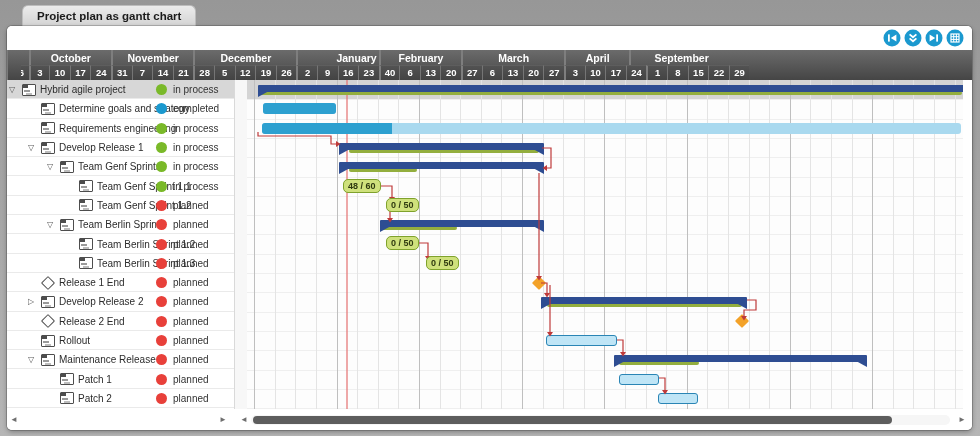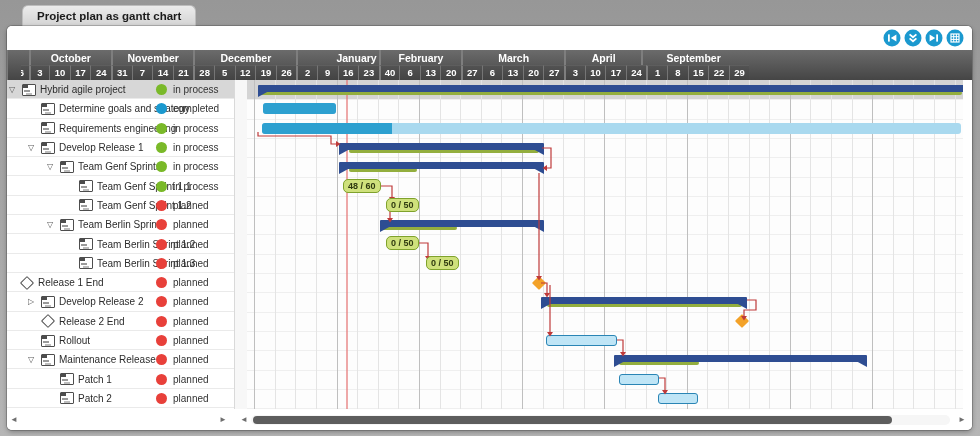--- a/index.html
+++ b/index.html
@@ -135,21 +135,21 @@
     <div class="hdr-chart">
       <div class="hdr-inner">
         <div class="months" id="months">
             <div class="month-group" style="width: 20.6px;"><span></span></div>
             <div class="month-group" style="width: 82.4px;"><span>October</span></div>
             <div class="month-group" style="width: 82.4px;"><span>November</span></div>
             <div class="month-group" style="width: 103px;"><span>December</span></div>
             <div class="month-group" style="width: 82.4px; padding-left: 36px;"><span>January</span></div>
             <div class="month-group" style="width: 82.4px;"><span>February</span></div>
             <div class="month-group" style="width: 103px;"><span>March</span></div>
-            <div class="month-group" style="width: 77px;"><span>April</span></div>
+            <div class="month-group" style="width: 65px;"><span>April</span></div>
             <div class="month-group" style="width: 103px;"><span>September</span></div>
           </div>
         <div class="weeks" id="weeks">
             <div class="wk" style="width: 20.6px;">26</div>
             <div class="wk mb" style="width: 20.6px;">3</div>
             <div class="wk" style="width: 20.6px;">10</div>
             <div class="wk" style="width: 20.6px;">17</div>
             <div class="wk" style="width: 20.6px;">24</div>
             <div class="wk mb" style="width: 20.6px;">31</div>
             <div class="wk" style="width: 20.6px;">7</div>
@@ -272,21 +272,21 @@
         </div>
         <div class="prow" style="padding-left: 59px; position: relative;">
           <span class="tgl"></span>
           <span class="icon-task"></span>
           <span class="rname">Team Berlin Sprint 1.3</span>
           <span class="scell">
             <span class="dot" style="background: rgb(232, 64, 58);"></span>
             <span class="slabel">planned</span>
           </span>
         </div>
-        <div class="prow" style="position: relative;">
+        <div class="prow" style="padding-left: 21px; position: relative;">
           <span class="tgl"></span>
           <span class="icon-milestone"></span>
           <span class="rname">Release 1 End</span>
           <span class="scell">
             <span class="dot" style="background: rgb(232, 64, 58);"></span>
             <span class="slabel">planned</span>
           </span>
         </div>
         <div class="prow" style="padding-left: 21px; position: relative;">
           <span class="tgl">▷</span>

